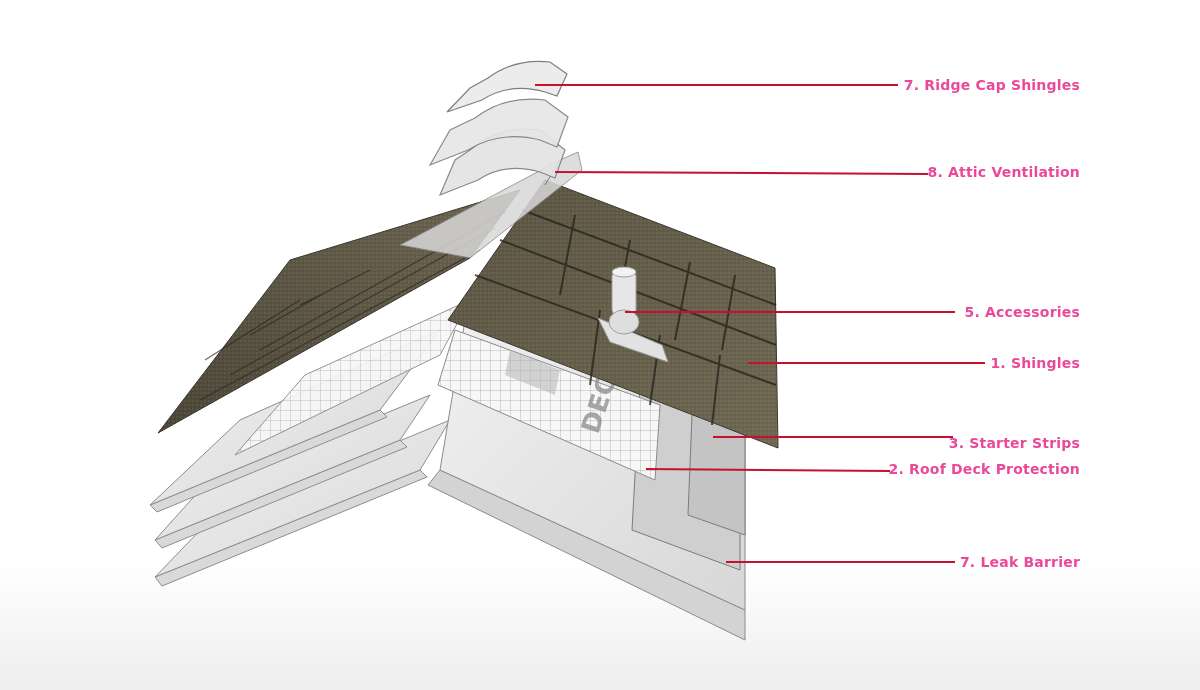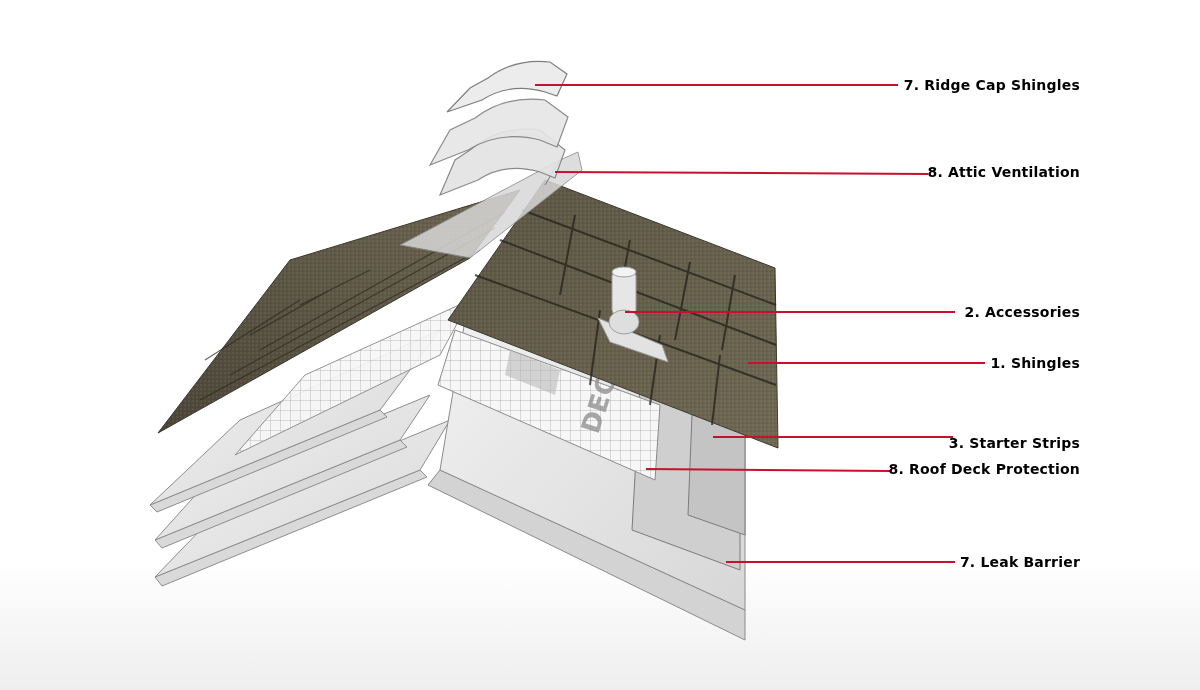--- a/index.html
+++ b/index.html
@@ -1,21 +1,21 @@
 <!DOCTYPE html>
 <html><head>
   <meta charset="utf-8">
   <style>
     html, body { margin: 0; padding: 0; background: #ffffff; }
     body { width: 1200px; height: 690px; position: relative; overflow: hidden; font-family: "DejaVu Sans", "Liberation Sans", sans-serif; }
     #stage { position: absolute; left: 0; top: 0; width: 1200px; height: 690px; }
     svg#art { position: absolute; left: 0; top: 0; }
     .label {
       position: absolute; right: 120px; font-size: 14px; font-weight: bold;
-      color: #000000; white-space: nowrap; letter-spacing: 0.2px;
+      color: #ec4899; white-space: nowrap; letter-spacing: 0.2px;
       transform: translateY(-50%);
     }
   </style>
 </head>
 <body>
 
 <div id="stage">
   <svg id="art" width="1200" height="690" viewBox="0 0 1200 690">
     <defs>
       <linearGradient id="floor" x1="0" y1="0" x2="0" y2="1">
@@ -117,18 +117,18 @@
       <line x1="625" y1="312" x2="955" y2="312"></line>
       <line x1="748" y1="363" x2="985" y2="363"></line>
       <line x1="713" y1="437" x2="953" y2="437"></line>
       <line x1="646" y1="469" x2="890" y2="471"></line>
       <line x1="726" y1="562" x2="955" y2="562"></line>
     </g>
   </svg>
 
   <div class="label" style="top:85px;">7. Ridge Cap Shingles</div>
   <div class="label" style="top:172px;">8. Attic Ventilation</div>
-  <div class="label" style="top:312px;">2. Accessories</div>
+  <div class="label" style="top:312px;">5. Accessories</div>
   <div class="label" style="top:363px;">1. Shingles</div>
   <div class="label" style="top:443px;">3. Starter Strips</div>
-  <div class="label" style="top:469px;">8. Roof Deck Protection</div>
+  <div class="label" style="top:469px;">2. Roof Deck Protection</div>
   <div class="label" style="top:562px;">7. Leak Barrier</div>
 </div>
 
 </body></html>

